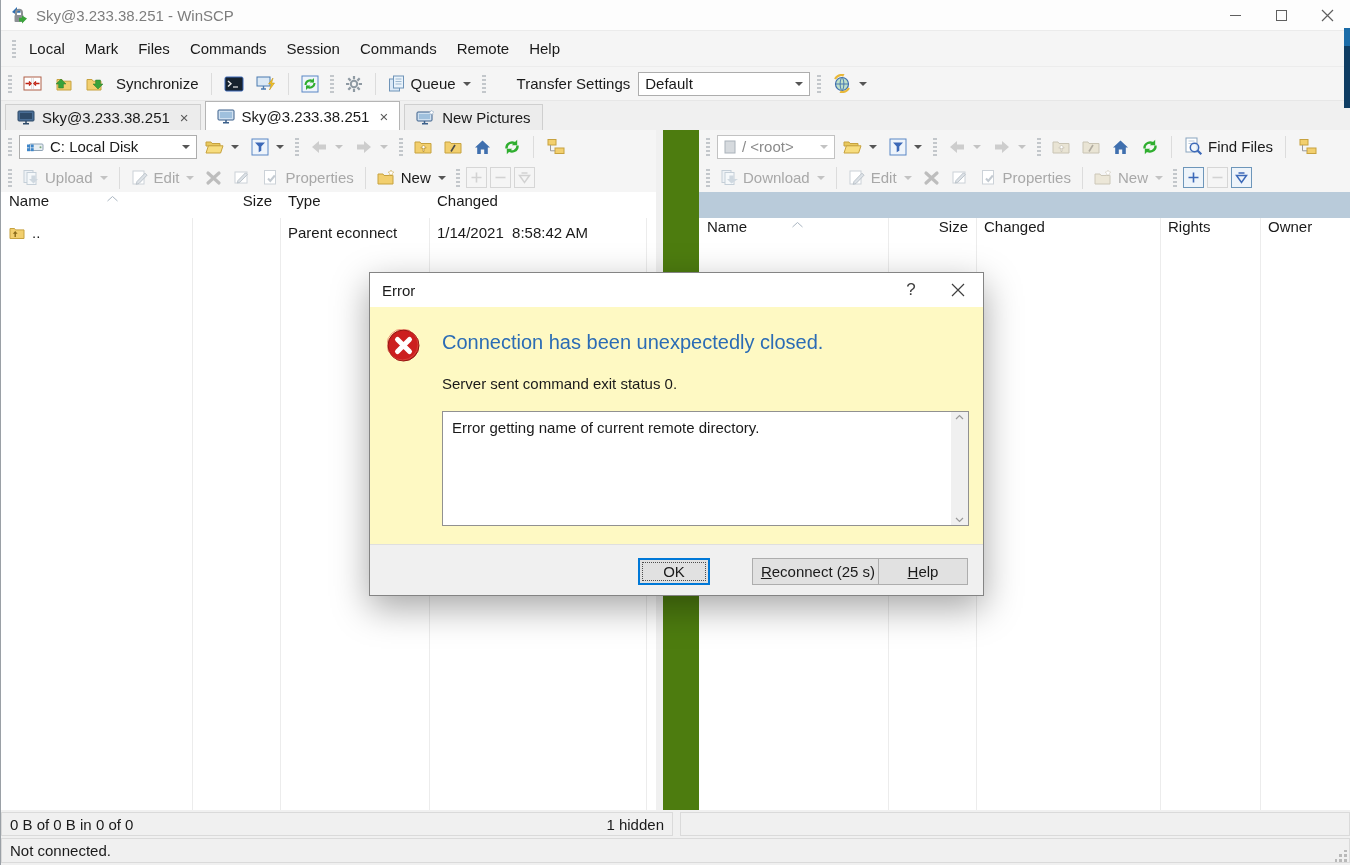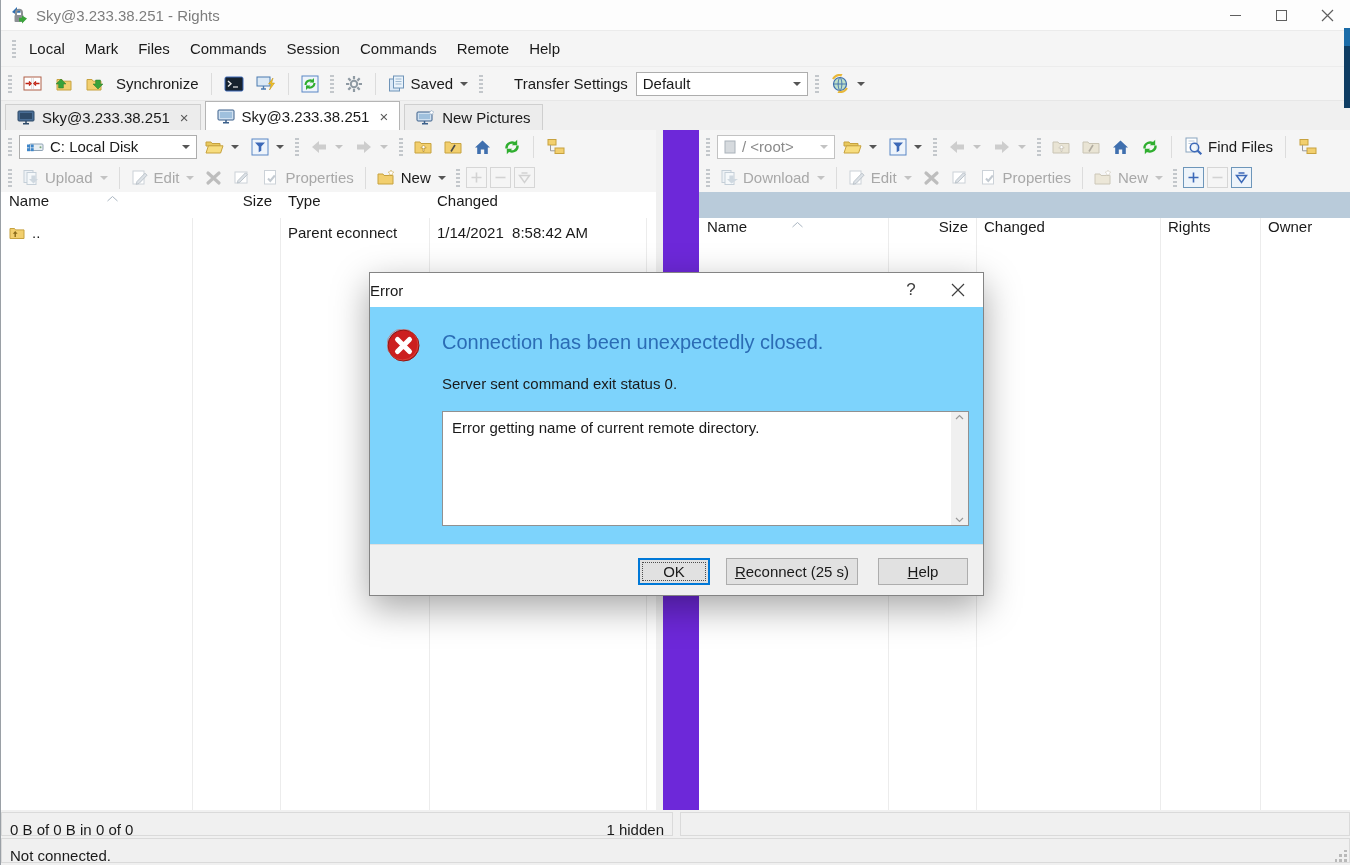--- a/index.html
+++ b/index.html
@@ -29,62 +29,62 @@
   .caret.dis { border-top-color:#c3c3c3; }
   .combo { height:24px; background:#fff; border:1px solid #adadad; display:flex; align-items:center; padding:0 6px; gap:6px; }
   .ico { display:block; }
   .dis-t { color:#a8a8a8; }
   
   .tabstrip { height:30px; background:#f0f0f0; display:flex; align-items:flex-end; padding-left:4px; gap:4px; border-top:1px solid #e7e7e7; }
   .tab { height:26px; display:flex; align-items:center; gap:7px; padding:0 11px; background:#ececec; border:1px solid #cfcfcf; border-bottom:none; }
   .tab.active { background:#fff; height:29px; border-color:#b5b5b5; }
   .tab-close { color:#5a5a5a; font-size:15px; margin-left:3px; line-height:1; }
   
-  .panels { height:680px; display:flex; background:#6d28d9; }
+  .panels { height:680px; display:flex; background:#4d7c0f; }
   .panel { position:relative; background:#fff; display:flex; flex-direction:column; }
   .panel.left { width:672px; }
   .splitter { width:7px; background:#f0f0f0; }
   .panel.right { flex:1;margin-left:36px; }
   .ptoolbar { height:33px; background:#f5f5f5; display:flex; align-items:center; padding:0 4px; gap:4px; }
   .pcmdbar { height:29px; background:#f5f5f5; display:flex; align-items:center; padding:0 4px; gap:3px; }
   .pathbar { height:26px; background:#b9cbda; display:flex; align-items:center; padding:0 8px; }
   .phead { height:28px; display:flex; align-items:flex-start; padding-bottom:5px; position:relative; }
   .hcell { padding:0 8px; white-space:nowrap; }
   .plist { flex:1; position:relative; }
   .frow { height:25px; display:flex; align-items:center; }
   .fcell { padding:0 8px; display:flex; align-items:center; gap:7px; white-space:pre; }
   .gridline { position:absolute; width:1px; background:#ececec; top:0; bottom:0; }
   .panel-lines { position:absolute; left:0; right:0; top:88px; bottom:0; pointer-events:none; }
   .sortcaret { position:absolute; top:3px; }
   .selbox { width:21px; height:21px; border:1px solid #d6d6d6; background:#f5f5f5;
     display:flex; align-items:center; justify-content:center; }
   .selbox.on { border-color:#6d96ba; background:#eef4fa; }
   
   .status1 { height:27px; background:#f0f0f0; display:flex; gap:7px; padding:2px 0 1px; }
-  .sseg { background:#f0f0f0; border:1px solid #dadada; display:flex; align-items:flex-start; padding:8px 8px; }
+  .sseg { background:#f0f0f0; border:1px solid #dadada; display:flex; align-items:center; padding:8px 8px; }
   .status2 { height:28px; background:#f0f0f0; padding:1px 0 2px; position:relative; }
   .resize-grip { position:absolute; right:3px; bottom:3px; width:12px; height:12px;
     background-image:
       linear-gradient(#b9b9b9,#b9b9b9),linear-gradient(#b9b9b9,#b9b9b9),linear-gradient(#b9b9b9,#b9b9b9),
       linear-gradient(#b9b9b9,#b9b9b9),linear-gradient(#b9b9b9,#b9b9b9),linear-gradient(#b9b9b9,#b9b9b9);
     background-repeat:no-repeat;
     background-size:3px 3px;
     background-position: 9px 9px, 9px 4px, 9px -1px, 4px 9px, 4px 4px, -1px 9px; }
   
   .edge-strip-a { position:absolute; right:0; top:28px; width:6px; height:18px; background:#1b6ca8; }
   .edge-strip-b { position:absolute; right:0; top:46px; width:6px; height:62px; background:#0f3d63; }
   
   .dialog { position:absolute; left:368px; top:272px; width:615px; height:324px; background:#fff;
     border:1px solid #848484; box-shadow: 0 12px 34px rgba(0,0,0,.35); }
-  .dlg-titlebar { height:34px; display:flex; align-items:center; background:#fff; }
+  .dlg-titlebar { height:34px; display:flex; align-items:center; padding-left:12px; background:#fff; }
   .dlg-title { flex:1; }
   .dlg-help { width:44px; height:100%; display:flex; align-items:center; justify-content:center;
     font-size:17px; color:#404040; }
   .dlg-close { width:50px; height:100%; display:flex; align-items:center; justify-content:center; }
-  .dlg-body { position:absolute; left:0; top:34px; right:0; bottom:51px; background:#7dd3fc; }
+  .dlg-body { position:absolute; left:0; top:34px; right:0; bottom:51px; background:#fef9c3; }
   .err-icon { position:absolute; left:17px; top:22px; }
   .dlg-headline { position:absolute; left:72px; top:24px; font-size:20px; color:#2b6cb5; }
   .dlg-subtext { position:absolute; left:72px; top:68px; }
   .dlg-detailbox { position:absolute; left:72px; top:104px; width:527px; height:115px;
     border:1px solid #919191; background:#fff; display:flex; }
   .detail-text { flex:1; padding:7px 9px; }
   .detail-scroll { width:17px; background:#f0f0f0; display:flex; flex-direction:column; justify-content:space-between; align-items:center; padding:2px 0; }
   .dlg-footer { position:absolute; left:0; bottom:0; right:0; height:51px; background:#f0f0f0; border-top:1px solid #dfdfdf; }
   .dbtn { position:absolute; top:13px; height:27px; background:#e1e1e1; border:1px solid #adadad;
     display:flex; align-items:center; justify-content:center; font-size:15px; }
@@ -98,21 +98,21 @@
 
   <div class="titlebar">
     <span>
       <svg class="ico" width="18" height="18" viewBox="0 0 18 18">
         <path d="M2 6 L7 1 L7 3.2 H10.5 V6.8 H7 V9 Z" fill="#2f6fb0"></path>
         <path d="M6 9 v-2.2 a3 3 0 0 1 6 0 V9" stroke="#8b8f94" stroke-width="2" fill="none"></path>
         <rect x="4.5" y="9" width="9" height="7" rx="1" fill="#8b8f94"></rect>
         <path d="M17 12.5 L12 17.5 L12 15.4 H9 V11.8 H12 V9.6 Z" fill="#3aa33a"></path>
       </svg>
     </span>
-    <span class="title-text">Sky@3.233.38.251 - Rights</span>
+    <span class="title-text">Sky@3.233.38.251 - WinSCP</span>
     <div class="win-controls">
       <div class="wc">
           <div class="min-glyph"></div>
         </div>
       <div class="wc">
           <div class="max-glyph"></div>
         </div>
       <div class="wc">
         <svg width="13" height="13" viewBox="0 0 13 13">
             <path d="M1 1 L12 12 M12 1 L1 12" stroke="#5f5f5f" stroke-width="1.2"></path>
@@ -191,21 +191,21 @@
         </g>
       </svg>
     </div>
     <div class="sep"></div>
     <div class="tbtn">
       <svg class="ico" width="18" height="17" viewBox="0 0 18 17">
         <rect x="1.5" y="4" width="10" height="12" fill="#dbe9f7" stroke="#6f94b8"></rect>
         <rect x="5.5" y="1" width="10" height="12" fill="#eaf3fb" stroke="#6f94b8"></rect>
         <path d="M7.5 4h6 M7.5 6.5h6 M7.5 9h6" stroke="#9db8d0"></path>
       </svg>
-      <span>Saved</span>
+      <span>Queue</span>
       <div class="caret"></div>
     </div>
     <div class="grip"></div>
     <span style="margin:0 4px 0 24px">Transfer Settings</span>
     <div class="combo" style="width:172px">
       <span style="flex:1">Default</span>
       <div class="caret"></div>
     </div>
     <div class="grip"></div>
     <div class="tbtn">
@@ -655,21 +655,21 @@
           <svg width="9" height="6" viewBox="0 0 9 6">
               <path d="M1 1 4.5 4.5 8 1" fill="none" stroke="#9a9a9a" stroke-width="1.2"></path>
             </svg>
         </div>
       </div>
     </div>
     <div class="dlg-footer">
       <div class="dbtn default" style="left:268px; width:72px">
         <span>OK</span>
       </div>
-      <div class="dbtn" style="left:356px; width:132px">
+      <div class="dbtn" style="left:382px; width:132px">
         <span><span class="u">R</span><span>econnect (25 s)</span></span>
       </div>
       <div class="dbtn" style="left:508px; width:90px">
         <span><span class="u">H</span><span>elp</span></span>
       </div>
     </div>
   </div>
 
 </div>
 

